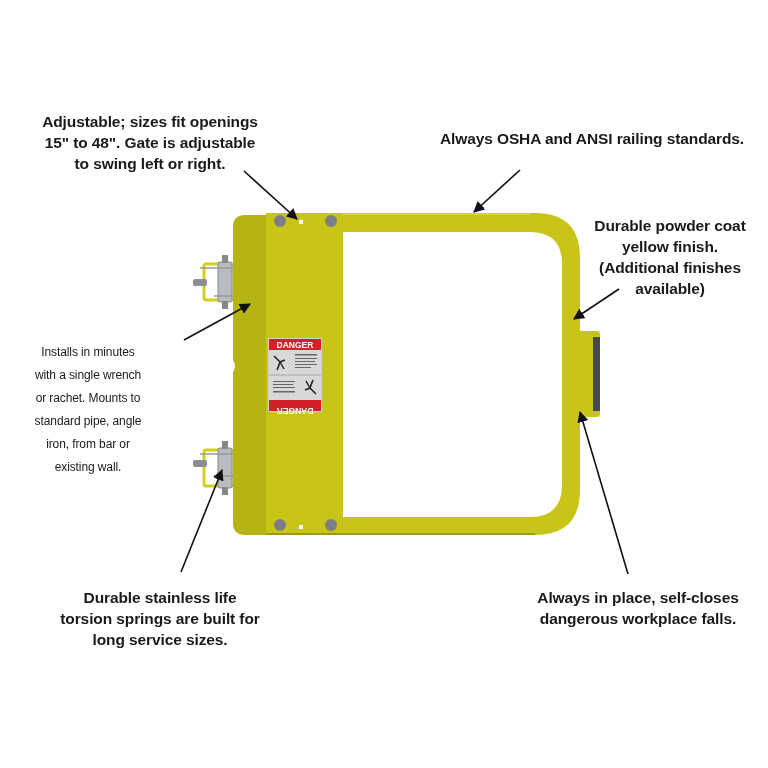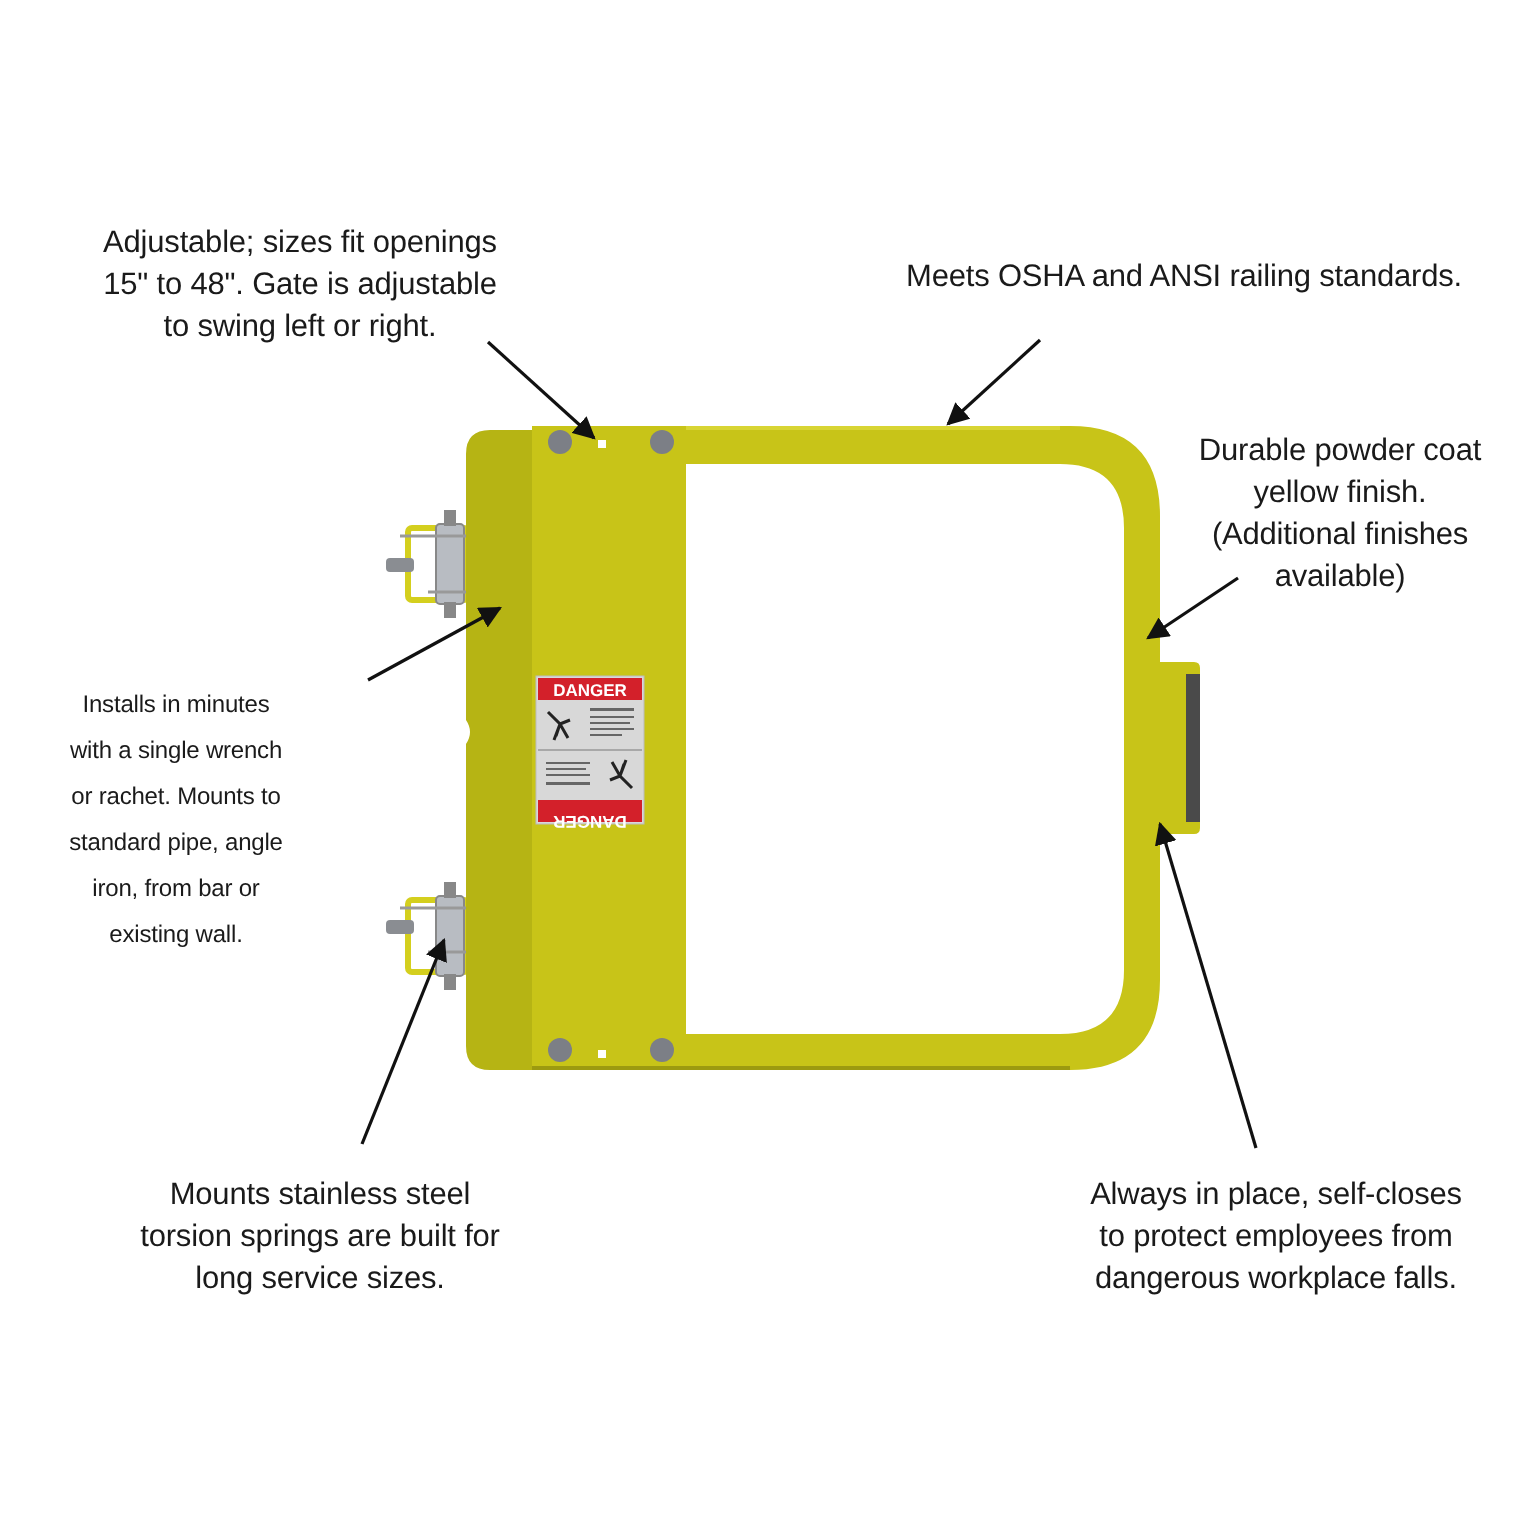--- a/index.html
+++ b/index.html
@@ -1,19 +1,19 @@
 <!DOCTYPE html>
 <html><head>
 <meta charset="utf-8">
 <style>
   html, body { margin:0; padding:0; background:#ffffff; }
   body { width:768px; height:768px; position:relative; overflow:hidden;
          font-family:"Liberation Sans", "DejaVu Sans", sans-serif; color:#1a1a1a; }
   .callout { position:absolute; text-align:center; font-size:15.5px; line-height:21px;
-             font-weight:normal; letter-spacing:-0.1px; }
+             font-weight:bold; letter-spacing:-0.1px; }
   .callout div { white-space:nowrap; }
   svg.art { position:absolute; left:0; top:0; }
   .label-text { font-family:"Liberation Sans", "DejaVu Sans", sans-serif; font-weight:bold; }
 </style>
 </head>
 <body>
 
 <svg class="art" width="768" height="768" viewBox="0 0 768 768">
   <defs>
     <marker id="arrowhead" viewBox="0 0 10 10" refX="9" refY="5" markerWidth="7" markerHeight="7" orient="auto-start-reverse">
@@ -87,42 +87,41 @@
   <line x1="628" y1="574" x2="580" y2="412" stroke="#111" stroke-width="1.6" marker-end="url(#arrowhead)"></line>
 </svg>
 
 <div class="callout" style="left:30px; top:111px; width:240px;">
   <div>Adjustable; sizes fit openings</div>
   <div>15" to 48". Gate is adjustable</div>
   <div>to swing left or right.</div>
 </div>
 
 <div class="callout" style="left:424px; top:128px; width:336px;">
-  <div>Meets OSHA and ANSI railing standards.</div>
+  <div>Always OSHA and ANSI railing standards.</div>
 </div>
 
 <div class="callout" style="left:580px; top:215px; width:180px;">
   <div>Durable powder coat</div>
   <div>yellow finish.</div>
   <div>(Additional finishes</div>
   <div>available)</div>
 </div>
 
 <div class="callout" style="left:0px; top:341px; width:176px; font-weight:normal; font-size:12px; line-height:23px;">
   <div>Installs in minutes</div>
   <div>with a single wrench</div>
   <div>or rachet. Mounts to</div>
   <div>standard pipe, angle</div>
   <div>iron, from bar or</div>
   <div>existing wall.</div>
 </div>
 
 <div class="callout" style="left:46px; top:587px; width:228px;">
-  <div>Mounts stainless steel</div>
+  <div>Durable stainless life</div>
   <div>torsion springs are built for</div>
   <div>long service sizes.</div>
 </div>
 
 <div class="callout" style="left:522px; top:587px; width:232px;">
   <div>Always in place, self-closes</div>
-  <div>to protect employees from</div>
   <div>dangerous workplace falls.</div>
 </div>
 
 </body></html>

